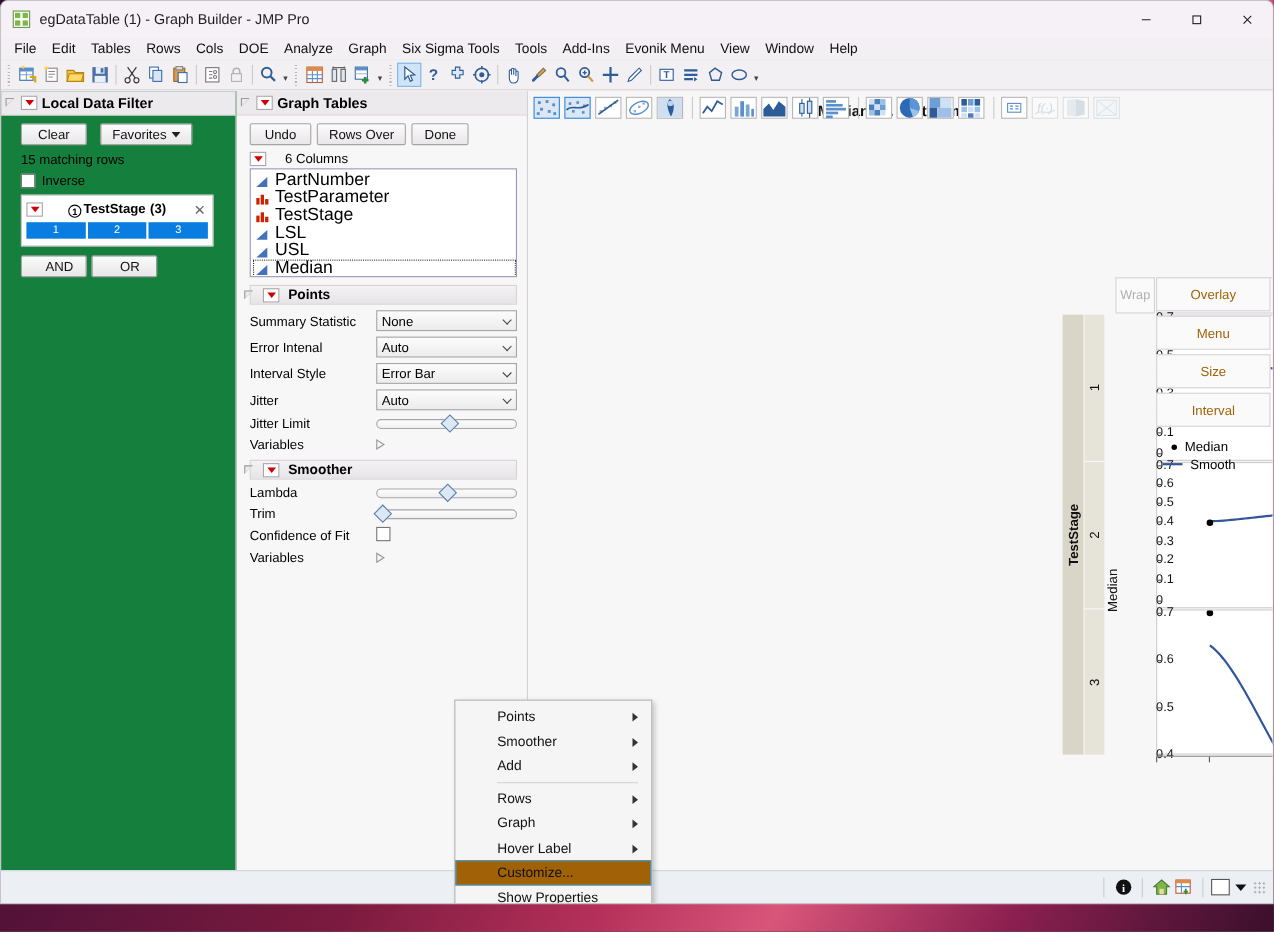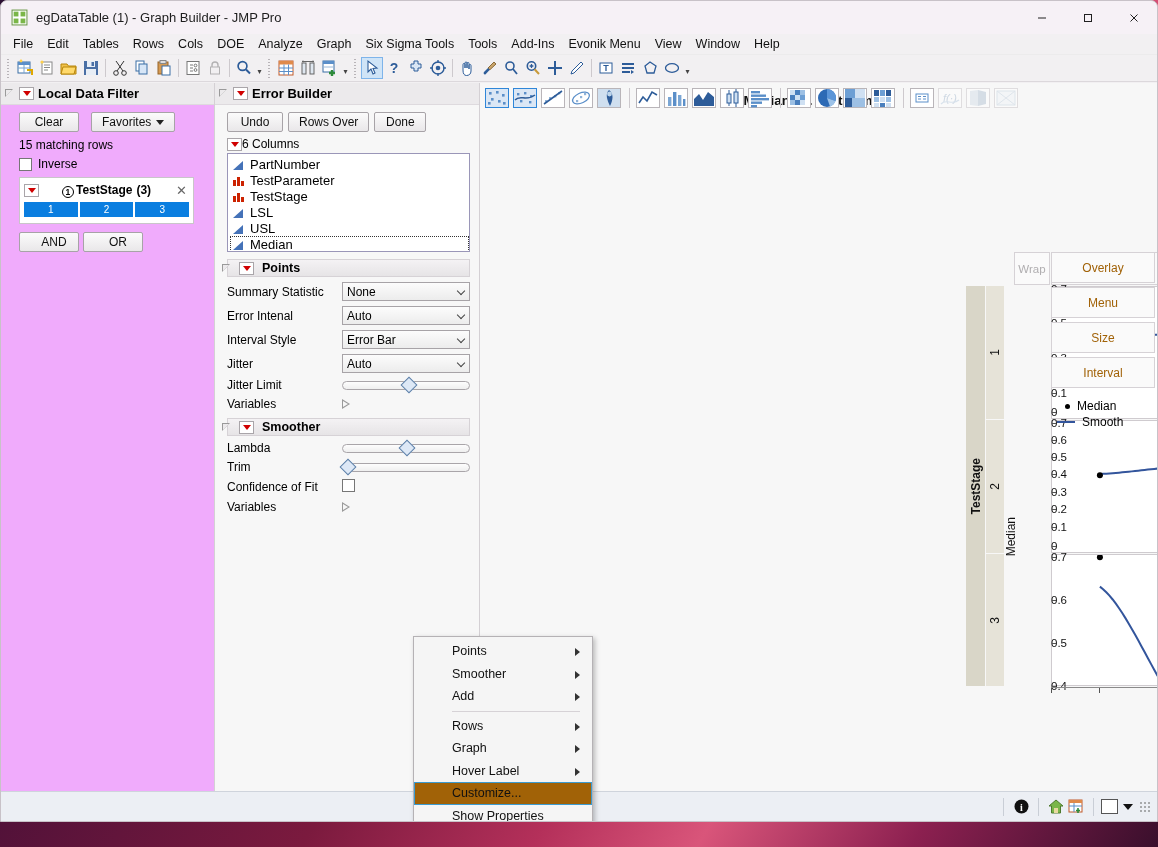--- a/index.html
+++ b/index.html
@@ -64,21 +64,21 @@
   .tbtn.sel { background:#cfe4f7; border:1px solid #7eb4ea; }
   .tbsep { width:1px; height:18px; background:#cdc9cd; margin:0 3px; }
   .tbmore { width:9px; height:20px; display:flex; align-items:flex-end; justify-content:center;
             font-size:8px; color:#444; padding-bottom:2px;}
 
   
   #content { position:absolute; left:0; top:82px; right:0; bottom:30px; display:flex; }
 
   
   #ldf {
-    width:214px; background:#f0abfc; border-right:1px solid #d4d0d4;
+    width:214px; background:#15803d; border-right:1px solid #d4d0d4;
     position:relative;
   }
   .panel-head {
     display:flex; align-items:center; height:22px; gap:4px;
     background:#eceaec; border-bottom:1px solid #dedade; padding-left:4px;
   }
   .tri-outline {
     width:9px;height:9px; position:relative; margin-right:1px;
   }
   .tri-outline:before{
@@ -128,26 +128,26 @@
   .andor { display:flex; gap:4px; padding:8px 0 0 18px; }
   .andor .jbtn { min-width:60px;padding-left:20px; }
 
   
   #gbpanel { width:265px; background:#f7f7f7; border-right:1px solid #d4d0d4; }
   .gb-head {
     display:flex; align-items:center; height:22px; gap:4px;
     background:#eceaec; border-bottom:1px solid #dedade; padding-left:4px;
   }
   .gb-btns { display:flex; gap:5px; padding:7px 0 0 12px; }
-  .colhdr { display:flex; align-items:center; gap:0; padding:5px 0 2px 12px; font-size:12px; }
+  .colhdr { display:flex; align-items:center; gap:17px; padding:5px 0 2px 12px; font-size:12px; }
   .collist {
     margin:0 0 0 12px; width:243px; height:99px; background:#fff; border:1px solid #9a96b8;
     padding:2px 0 0 2px; overflow:hidden;
   }
-  .colrow { display:flex; align-items:center; gap:6px; height:16px; padding-left:3px; font-size:13px;}
+  .colrow { display:flex; align-items:center; gap:6px; height:16px; padding-left:3px; font-size:16px;}
   .colrow.sel { outline:1px dotted #333; outline-offset:-1px; }
   .ic-cont { width:11px;height:11px; position:relative; flex:none;}
   .ic-cont:before{
     content:""; position:absolute; left:0;bottom:0;
     border-left:10px solid transparent; border-bottom:9px solid #4472b8;
   }
   .ic-nom { width:11px;height:11px; position:relative; flex:none;}
   .ic-nom:before{ content:""; position:absolute; left:0; bottom:0; width:3px;height:6px;background:#cc2200;}
   .ic-nom:after { content:""; position:absolute; left:4px; bottom:0; width:3px;height:9px;background:#cc2200;}
   .ic-nom i   { position:absolute; left:8px; bottom:0; width:3px;height:5px;background:#cc2200; display:block;}
@@ -592,21 +592,21 @@
         <div class="jbtn">OR</div>
       </div>
     </div>
 
     <div id="gbpanel">
       <div class="gb-head">
         <span class="tri-outline"></span>
         <span class="redbtn">
             <i></i>
           </span>
-        <span class="panel-title">Error Builder</span>
+        <span class="panel-title">Graph Tables</span>
       </div>
       <div class="gb-btns">
         <div class="jbtn" style="min-width:56px">Undo</div>
         <div class="jbtn" style="min-width:60px">Rows Over</div>
         <div class="jbtn" style="min-width:52px">Done</div>
       </div>
       <div class="colhdr">
         <span class="redbtn">
             <i></i>
           </span>

